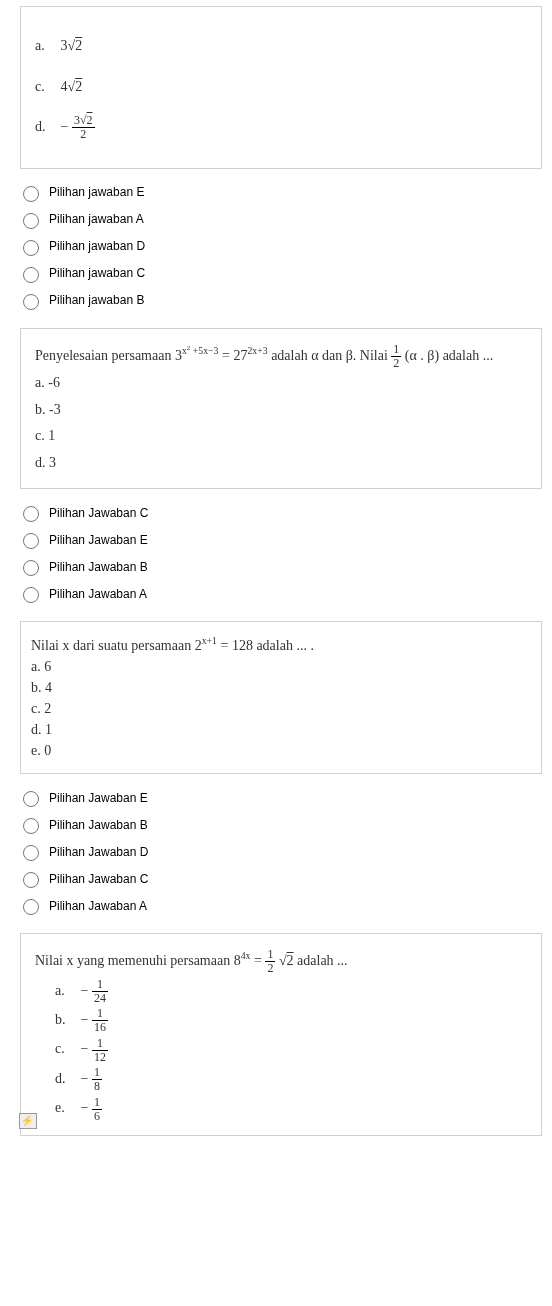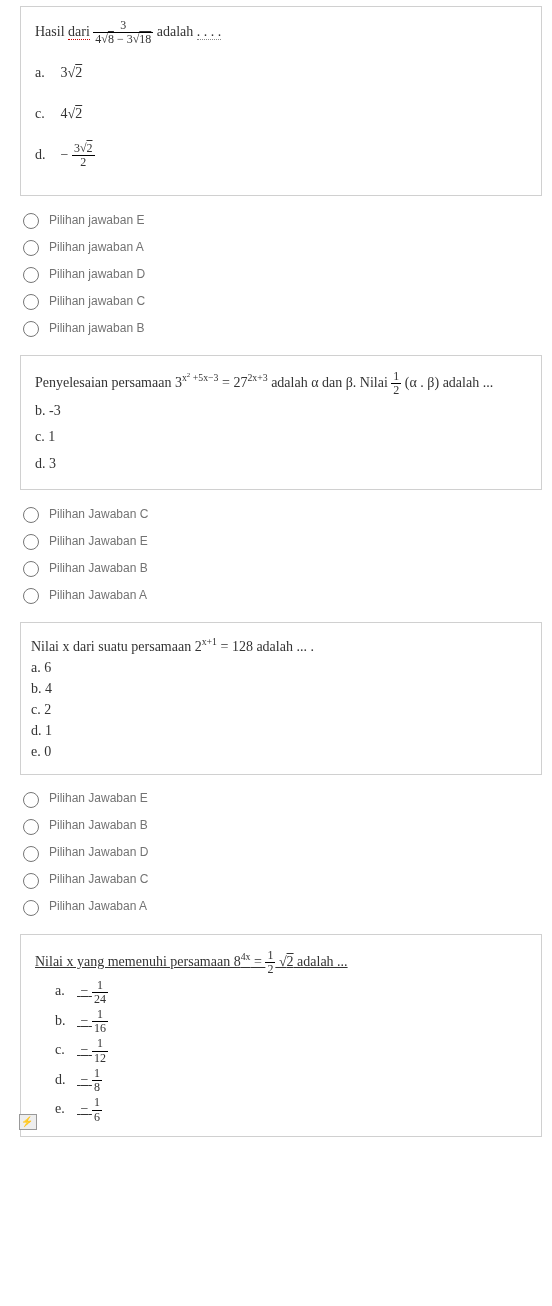--- a/index.html
+++ b/index.html
@@ -26,51 +26,42 @@
   .opt {
     display: flex;
     align-items: center;
     padding: 4px 0;
   }
   .opt input[type="radio"] {
     width: 16px;
     height: 16px;
     margin-right: 10px;
   }
-  .opt-label { font-size: 12px; color: #737373; }
+  .opt-label { font-size: 12px; color: #000000; }
   .q1-letter { display:inline-block; width:22px; }
   .frac { display:inline-block; vertical-align:middle; text-align:center; font-size:12px; line-height:1.1; }
   .frac .num { display:block; border-bottom:1px solid #000; padding:0 2px; }
   .frac .den { display:block; padding:0 2px; }
   .sqrt { text-decoration: overline; }
   .underline-dotted { border-bottom:1px dotted #c00; }
   .q1-stem { margin-bottom:10px; font-family:'Times New Roman',serif; font-size:14px;}
   .q1 .ans { margin: 14px 0; font-family:'Times New Roman',serif; font-size:14px;}
   .floatbadge {
     position: relative;
-    text-decoration: underline;
   }
   .badge {
     position:absolute; left:-2px; bottom:6px;
     width:18px;height:16px;border:1px solid #999;background:#eee;font-size:10px;text-align:center;line-height:14px;
   }
   sup{font-size:0.7em;}
 </style>
 </head>
 <body>
 
 <div class="qbox q1">
-  <div class="q1-stem">
-    <span>Hasil </span><span class="underline-dotted">dari</span>
-    <span class="frac">
-      <span class="num">3</span>
-      <span class="den"><span>4</span>√<span class="sqrt">8</span><span> − 3</span>√<span class="sqrt">18</span></span>
-    </span>
-    <span> adalah </span><span style="border-bottom:1px dotted #888">. . . .</span>
-  </div>
   <div class="ans"><span class="q1-letter">a.</span> <span>3</span>√<span class="sqrt">2</span></div>
   <div class="ans"><span class="q1-letter">c.</span> <span>4</span>√<span class="sqrt">2</span></div>
   <div class="ans"><span class="q1-letter">d.</span> <span>−</span> <span class="frac"><span class="num"><span>3</span>√<span class="sqrt">2</span></span><span class="den">2</span></span></div>
 </div>
 <div class="opts">
   <label class="opt">
       <input type="radio" name="q1" style="">
       <span class="opt-label">Pilihan jawaban E</span>
     </label>
   <label class="opt">
@@ -88,20 +79,21 @@
   <label class="opt">
       <input type="radio" name="q1" style="">
       <span class="opt-label">Pilihan jawaban B</span>
     </label>
 </div>
 
 <div class="qbox">
   <div>
     <span>Penyelesaian persamaan 3</span><sup><span>x</span><sup>2</sup><span> +5x−3</span></sup><span> = 27</span><sup>2x+3</sup><span> adalah α dan β. Nilai </span><span class="frac"><span class="num">1</span><span class="den">2</span></span><span> (α . β) adalah ...</span>
   </div>
+  <div><span>a.</span><span> -6</span></div>
   <div><span>b.</span><span> -3</span></div>
   <div><span>c.</span><span> 1</span></div>
   <div><span>d.</span><span> 3</span></div>
 </div>
 <div class="opts">
   <label class="opt">
       <input type="radio" name="q2" style="">
       <span class="opt-label">Pilihan Jawaban C</span>
     </label>
   <label class="opt">

